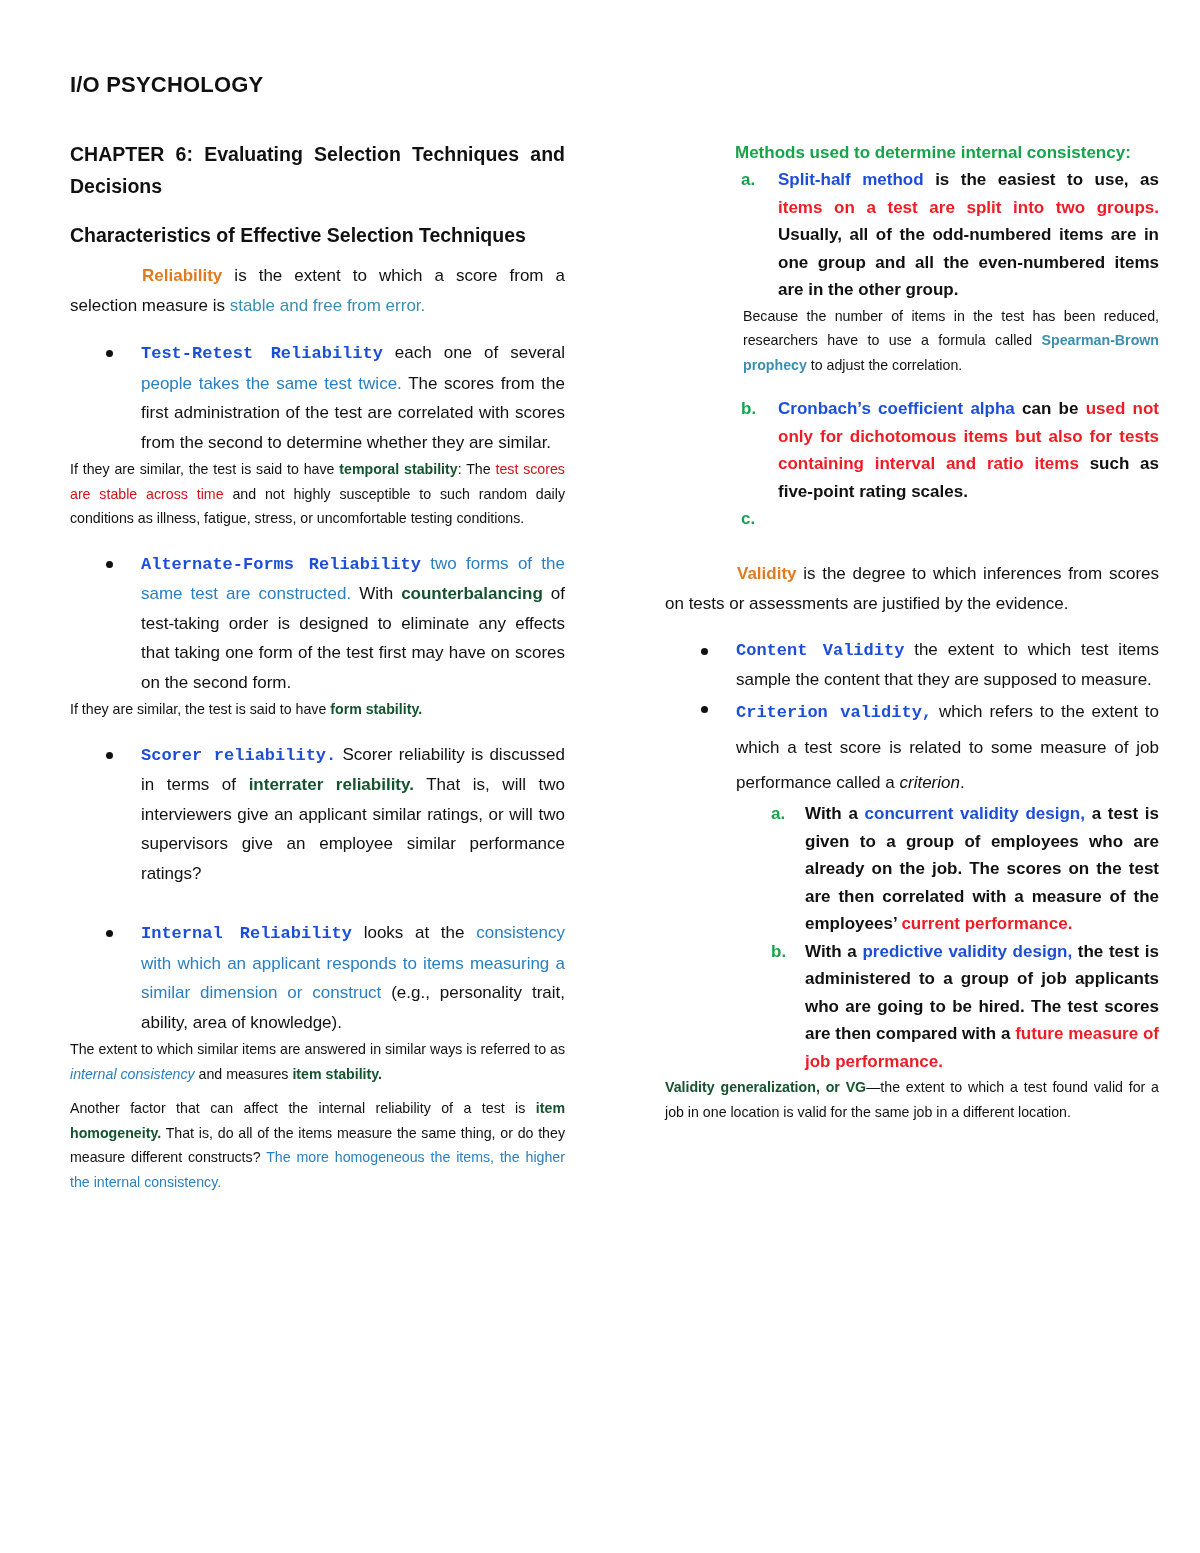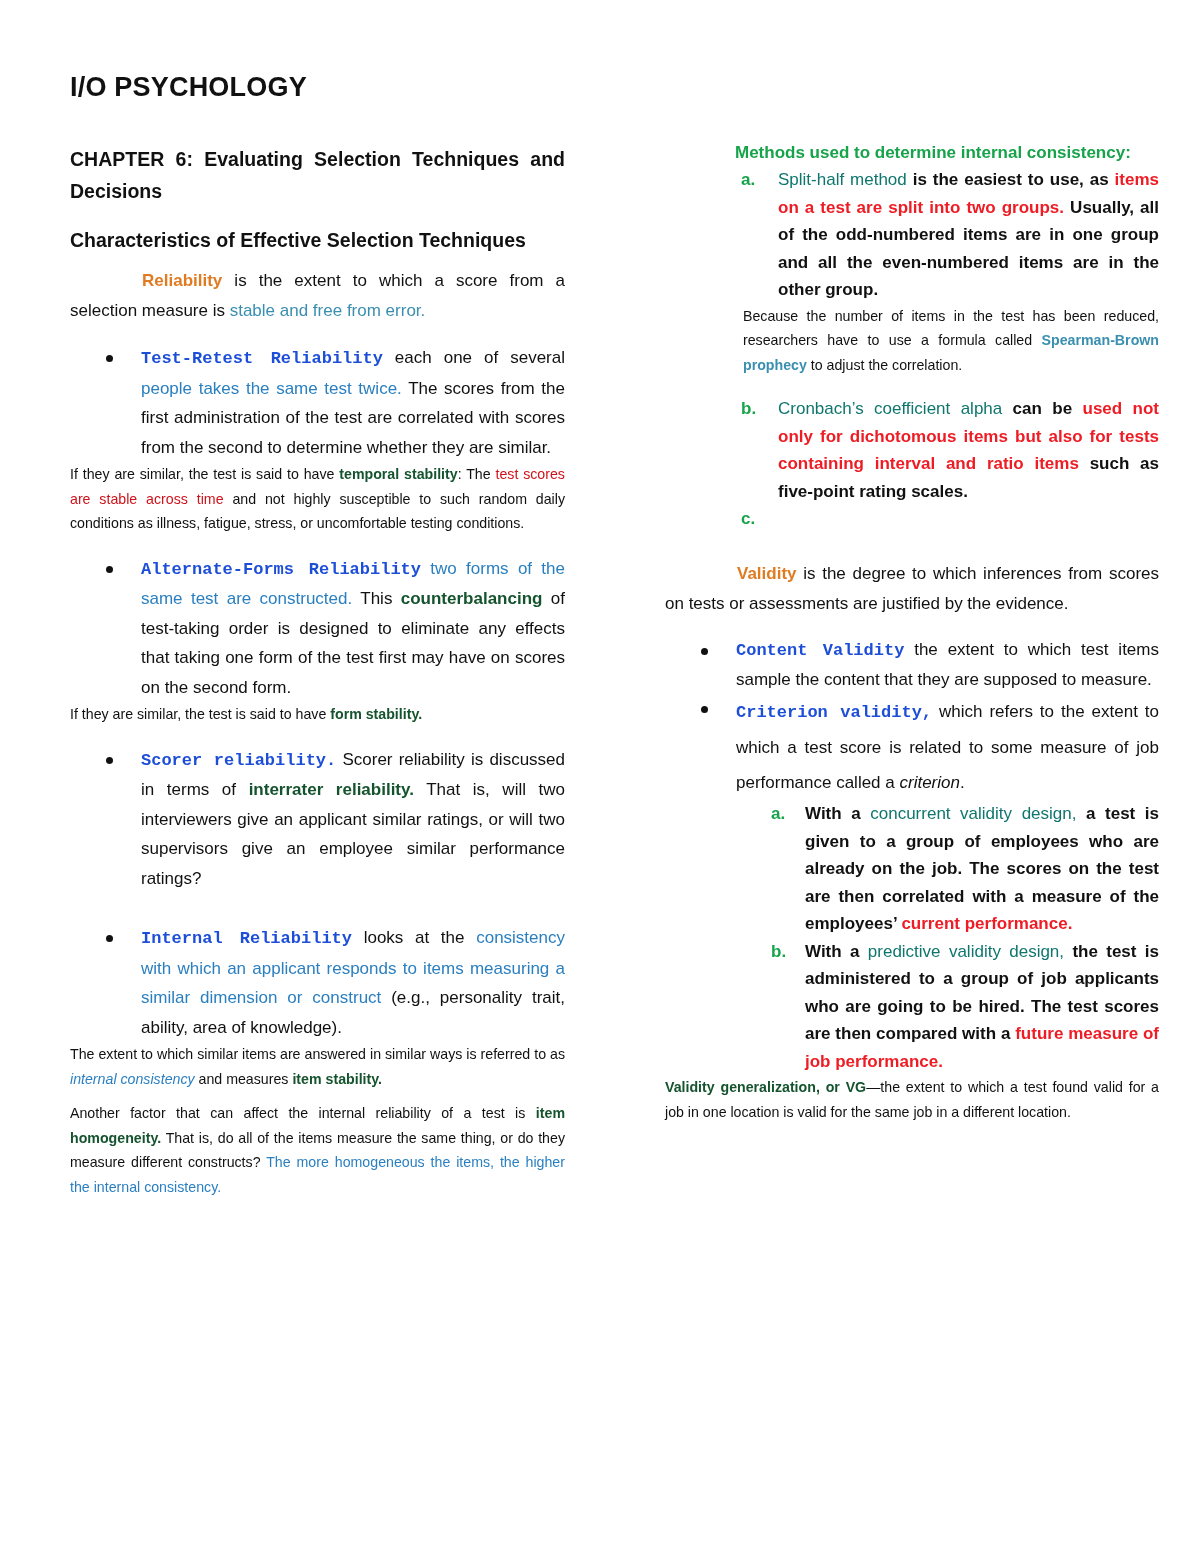--- a/index.html
+++ b/index.html
@@ -6,21 +6,21 @@
     body {
       width: 1200px; height: 1553px; position: relative; overflow: hidden;
       font-family: "Liberation Sans", "DejaVu Sans", sans-serif;
       color: #111111;
     }
     .page { position: absolute; left: 0; top: 0; width: 1200px; height: 1553px; }
     .col { position: absolute; }
     .col-left { left: 70px; top: 72px; width: 495px; }
     .col-right { left: 665px; top: 140px; width: 494px; }
 
-    .doc-title { font-size: 27px; font-weight: bold; margin: 0 0 40px 0; letter-spacing: 0.2px; }
+    .doc-title { font-size: 22px; font-weight: bold; margin: 0 0 40px 0; letter-spacing: 0.2px; }
     .chapter { font-size: 19.5px; font-weight: bold; line-height: 32px; margin: 0 0 22px 0; text-align: justify; text-align-last: left; }
     .section { font-size: 19.5px; font-weight: bold; margin: 0 0 14px 0; }
 
     .p { text-align: justify; margin: 0; }
     .big { font-size: 17px; line-height: 29.5px; }
     .small { font-size: 14.2px; line-height: 24.5px; }
     .indent-first { text-indent: 72px; }
 
     .bullet { position: relative; padding-left: 71px; margin: 0; }
     .bullet .dot {
@@ -30,21 +30,21 @@
     .letter { position: relative; padding-left: 43px; margin: 0; }
     .letter .lbl { position: absolute; left: 6px; top: 0; font-weight: bold; color: #16a34a; }
     .bold-block { font-weight: bold; }
 
     .c-orange { color: #e07b22; font-weight: bold; }
     .c-teal { color: #3a8fb0; }
     .c-purple { color: #1d4ed8; font-weight: bold; font-family: Liberation Mono, monospace; }
     .c-blue { color: #2a7fc0; }
     .c-red { color: #14532d; font-weight: bold; }
     .c-red-n { color: #d0121b; }
-    .c-green { color: #0f766e; font-weight: normal; }
+    .c-green { color: #1d4ed8; font-weight: bold; }
     .c-bred { color: #ee1c24; font-weight: bold; }
     .c-spear { color: #3a8fb0; font-weight: bold; }
     .it { font-style: italic; }
     .it-blue { font-style: italic; color: #2a7fc0; }
 
     .gap-s { height: 10px; }
     .gap-m { height: 18px; }
     .gap-l { height: 30px; }
   </style>
 </head>
@@ -62,21 +62,21 @@
 
     <div class="bullet big">
       <span class="dot"></span>
       <p class="p"><span class="c-purple">Test-Retest Reliability</span><span> each one of several </span><span class="c-blue">people takes the same test twice.</span><span> The scores from the first administration of the test are correlated with scores from the second to determine whether they are similar.</span></p>
     </div>
     <p class="p small"><span>If they are similar, the test is said to have </span><span class="c-red">temporal stability</span><span>: The </span><span class="c-red-n">test scores are stable across time</span><span> and not highly susceptible to such random daily conditions as illness, fatigue, stress, or uncomfortable testing conditions.</span></p>
     <div class="gap-m"></div>
 
     <div class="bullet big">
       <span class="dot"></span>
-      <p class="p"><span class="c-purple">Alternate-Forms Reliability</span><span> </span><span class="c-blue">two forms of the same test are constructed.</span><span> This </span><span class="c-red">counterbalancing</span><span> of test-taking order is designed to eliminate any effects that taking one form of the test first may have on scores on the second form.</span></p>
+      <p class="p"><span class="c-purple">Alternate-Forms Reliability</span><span> </span><span class="c-blue">two forms of the same test are constructed.</span><span> With </span><span class="c-red">counterbalancing</span><span> of test-taking order is designed to eliminate any effects that taking one form of the test first may have on scores on the second form.</span></p>
     </div>
     <p class="p small"><span>If they are similar, the test is said to have </span><span class="c-red">form stability.</span></p>
     <div class="gap-m"></div>
 
     <div class="bullet big">
       <span class="dot"></span>
       <p class="p"><span class="c-purple">Scorer reliability.</span><span> Scorer reliability is discussed in terms of </span><span class="c-red">interrater reliability.</span><span> That is, will two interviewers give an applicant similar ratings, or will two supervisors give an employee similar performance ratings?</span></p>
     </div>
     <div class="gap-l"></div>
 

